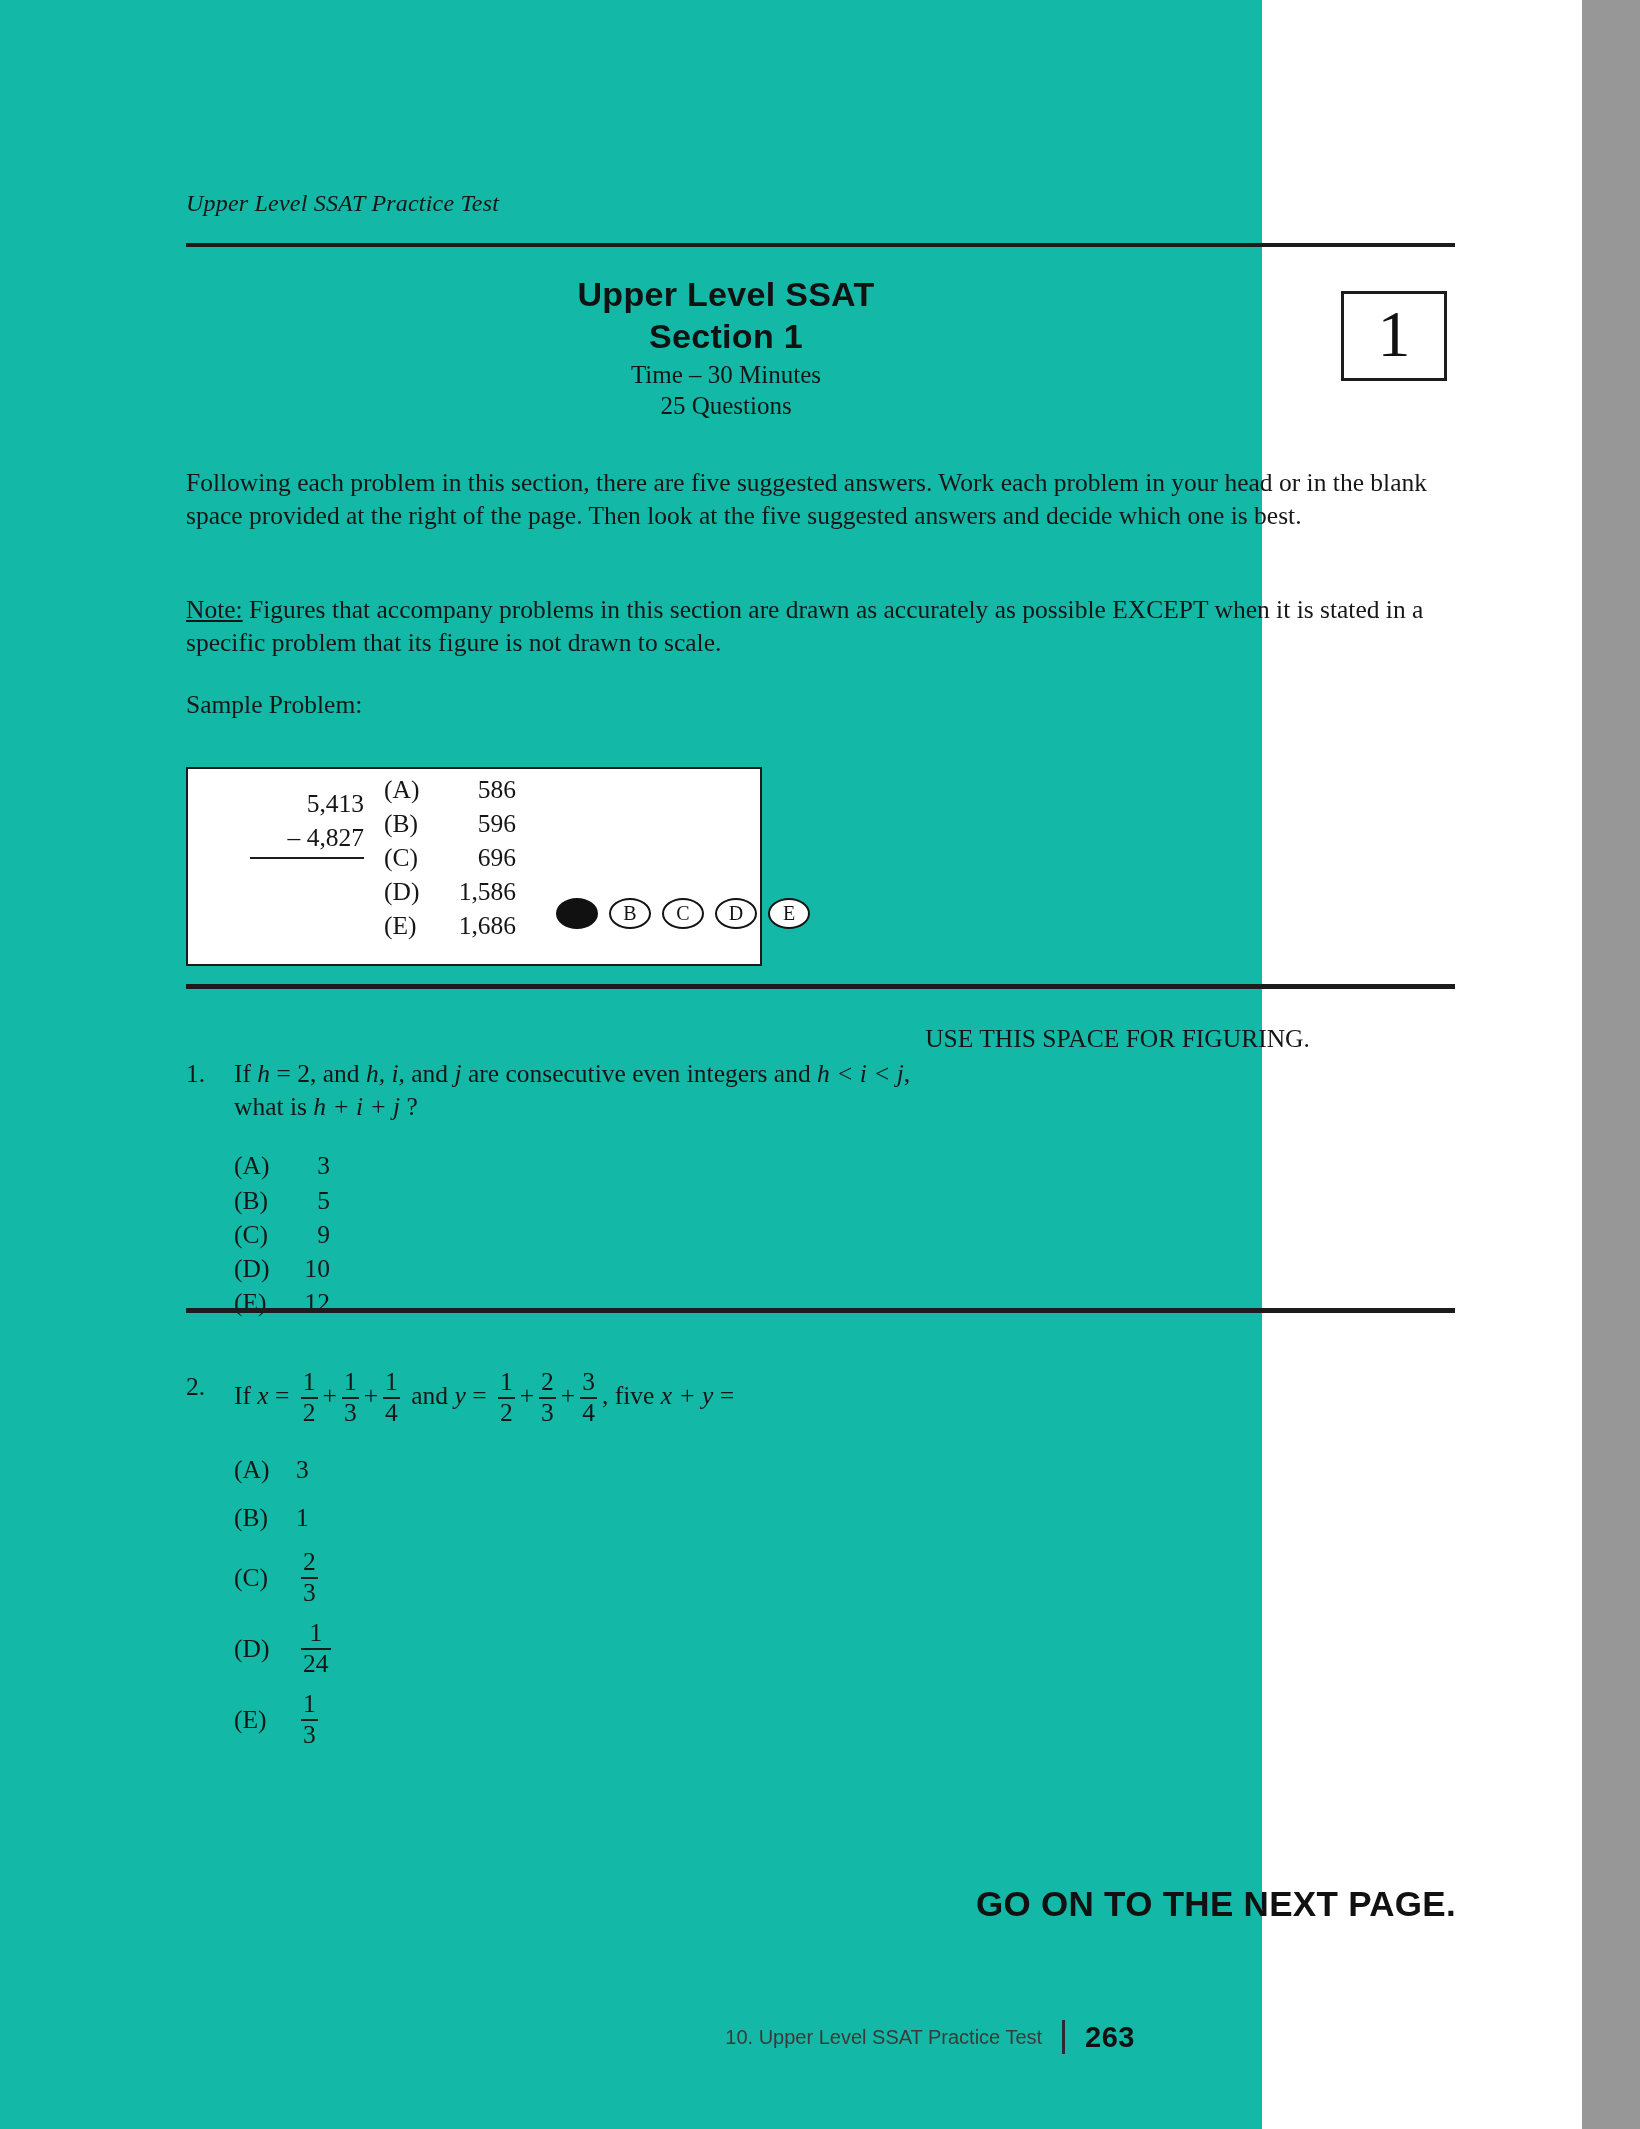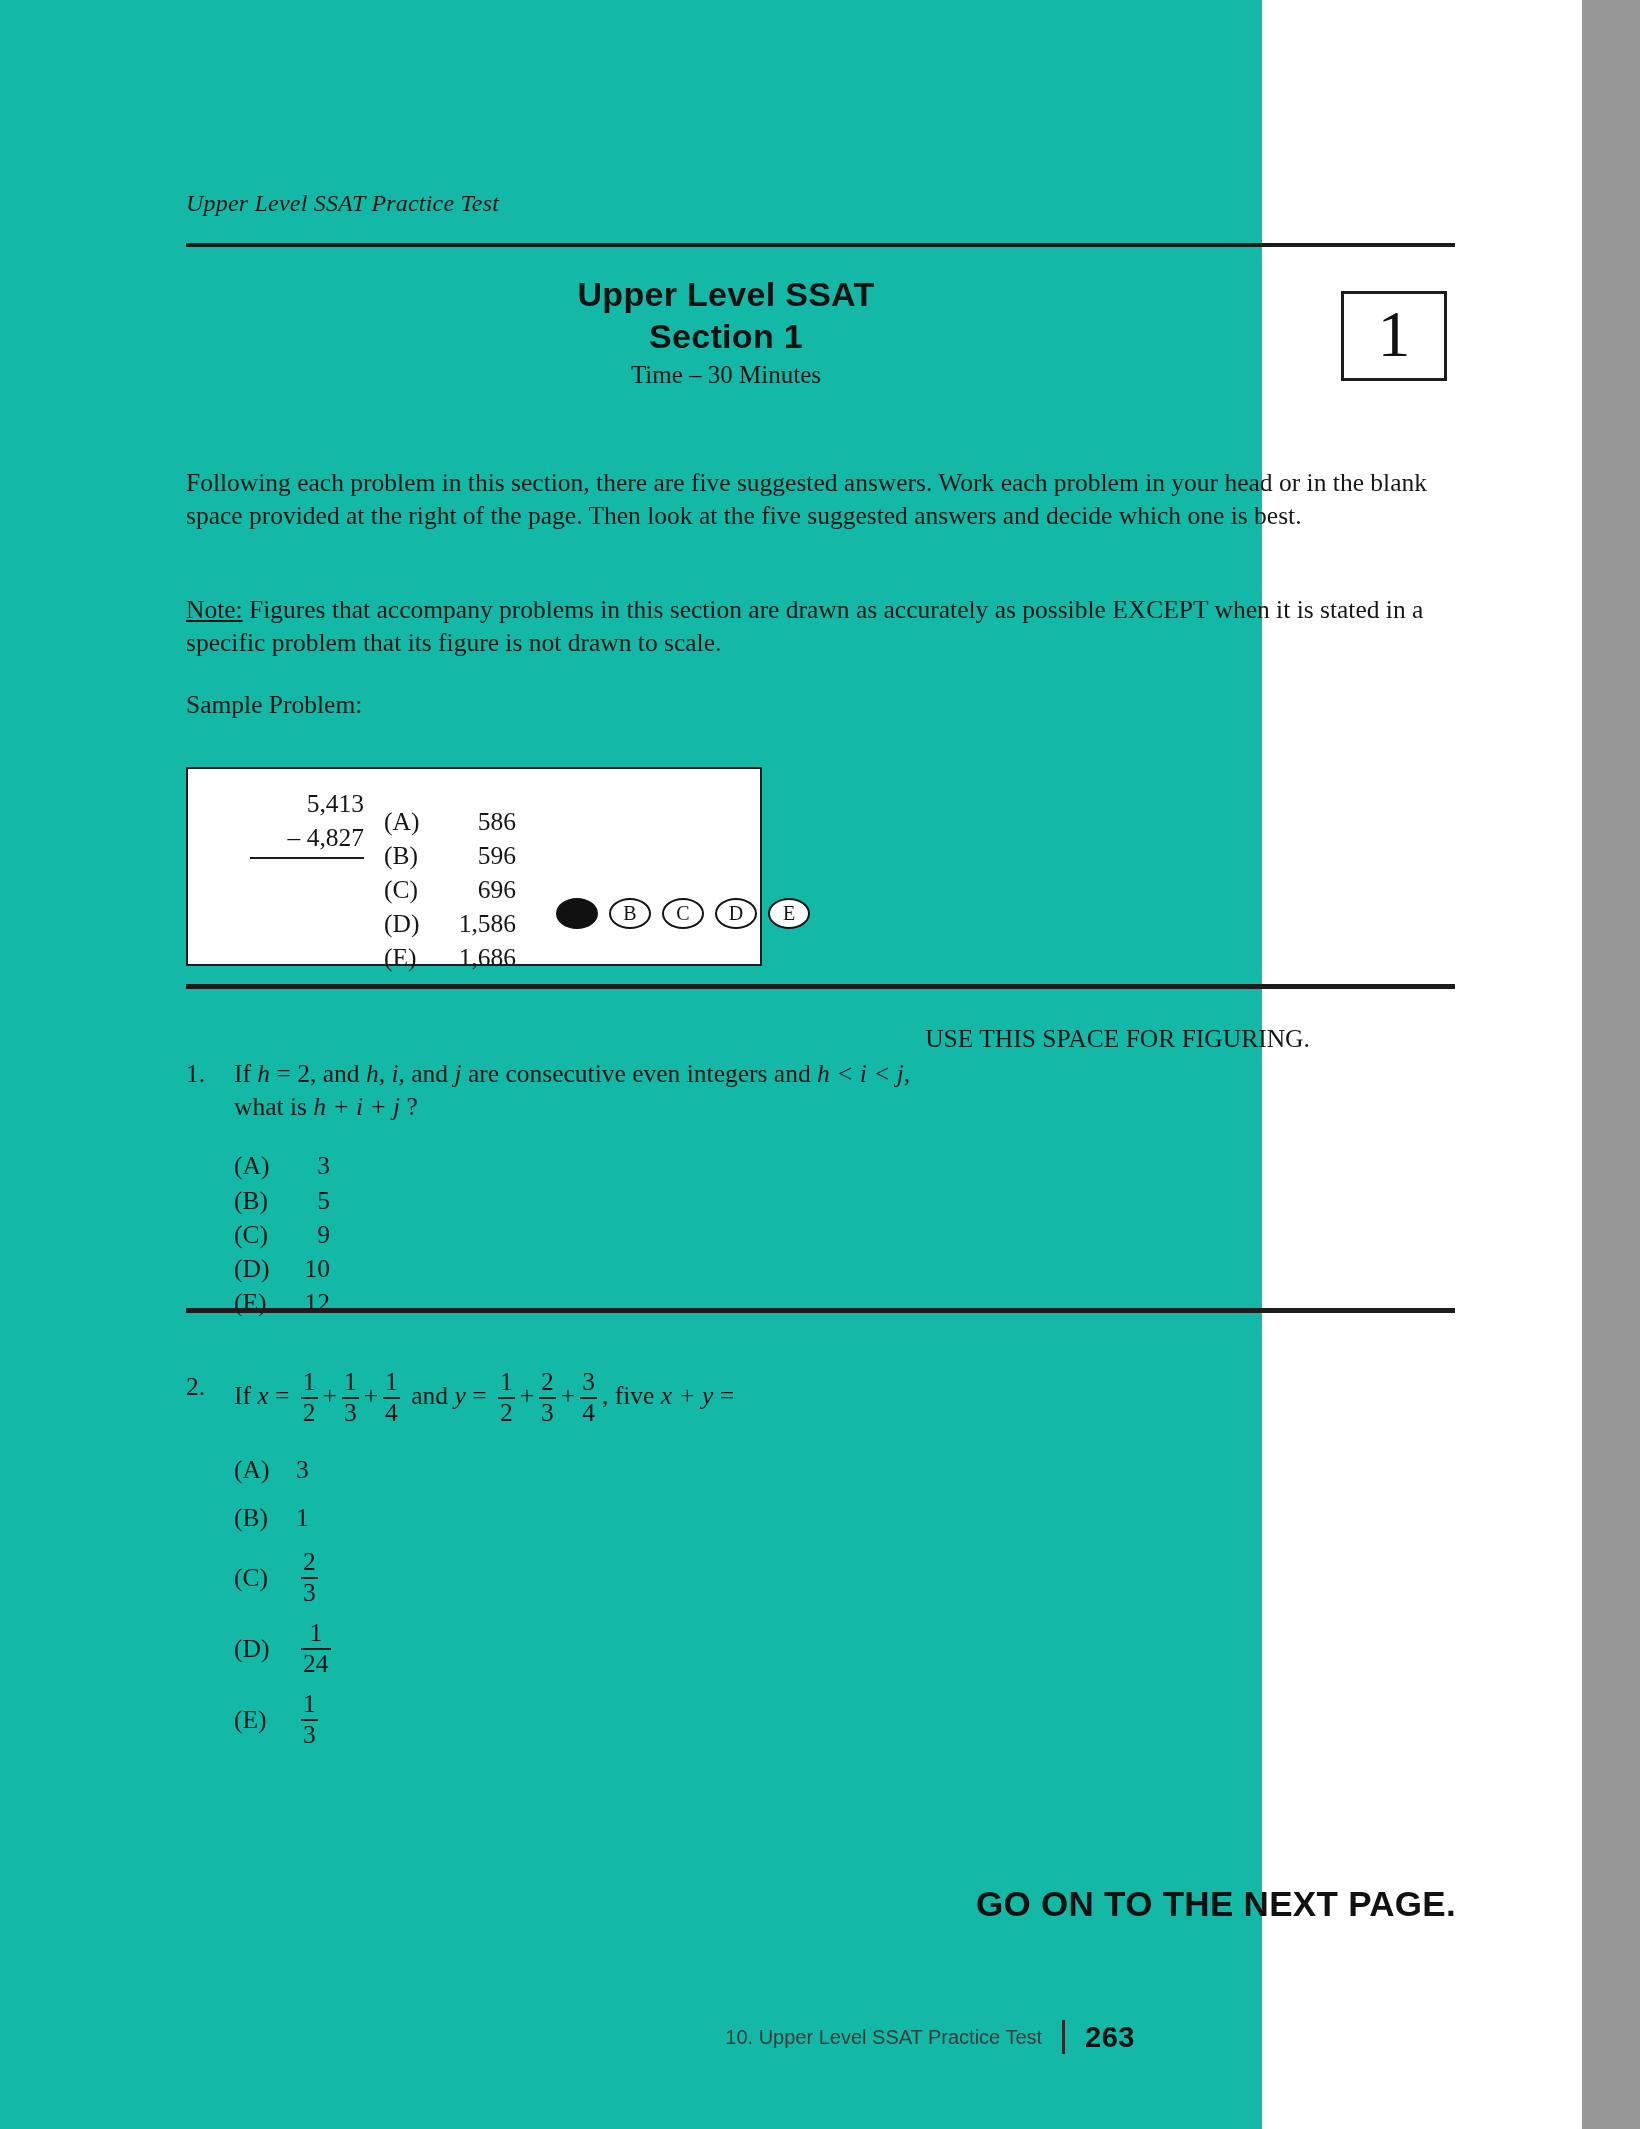--- a/index.html
+++ b/index.html
@@ -163,21 +163,21 @@
   }
   .sample-minuend { display: block; }
   .sample-subtrahend {
     display: block;
     border-bottom: 2.5px solid #1c1c1c;
     padding-bottom: 2px;
   }
   .sample-choices {
     position: absolute;
     left: 196px;
-    top: 36px;
+    top: 4px;
     line-height: 1.33;
   }
   .sc-row { display: block; white-space: pre; }
   .sc-letter { display: inline-block; width: 54px; }
   .sc-val { display: inline-block; width: 78px; text-align: right; }
 
   .bubble-row {
     position: absolute;
     left: 368px;
     top: 129px;
@@ -331,20 +331,21 @@
 
 <div class="page">
 
   <div class="running-head">Upper Level SSAT Practice Test</div>
   <div class="rule-thick rule-head"></div>
 
   <div class="title-block">
     <div class="title-main">Upper Level SSAT</div>
     <div class="title-sub">Section 1</div>
     <div class="title-time">Time  – 30 Minutes</div>
+    <div class="title-count">25 Questions</div>
   </div>
 
   <div class="section-number-box">
     <span class="section-number">1</span>
   </div>
 
   <div class="para para-note"><span class="u">Note:</span><span> Figures that accompany problems in this section are drawn as accurately as possible EXCEPT when it is stated in a specific problem that its figure is not drawn to scale.</span></div>
 
   <div class="para para-intro">Following each problem in this section, there are five suggested answers. Work each problem in your head or in the blank space provided at the right of the page. Then look at the five suggested answers and decide which one is best.</div>
 

